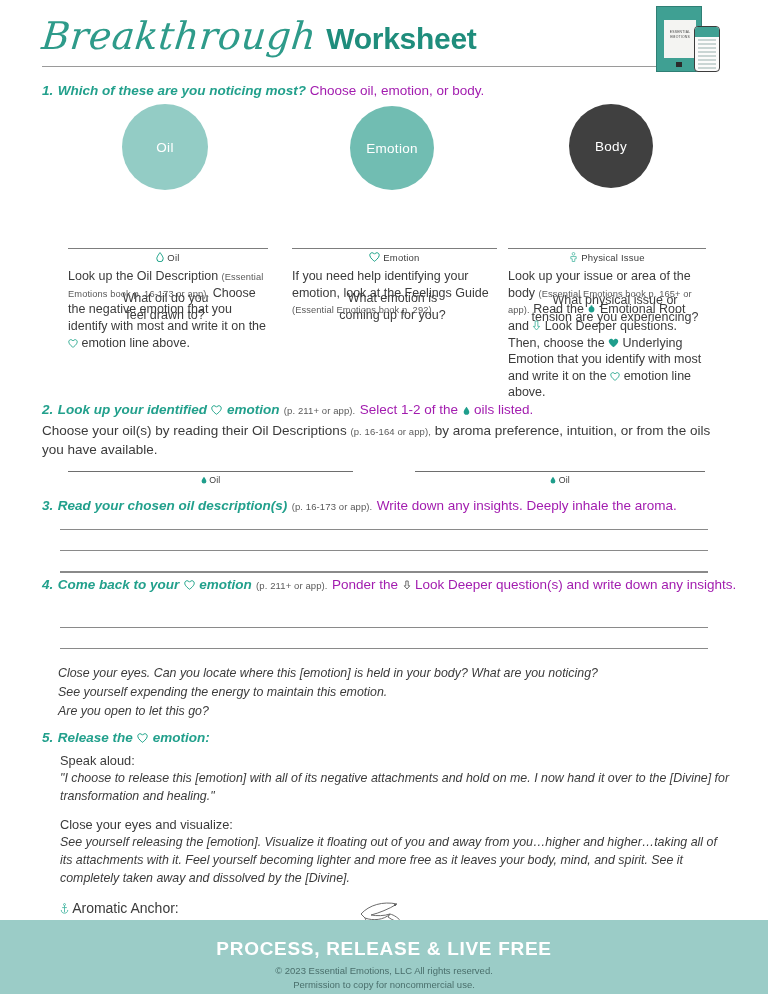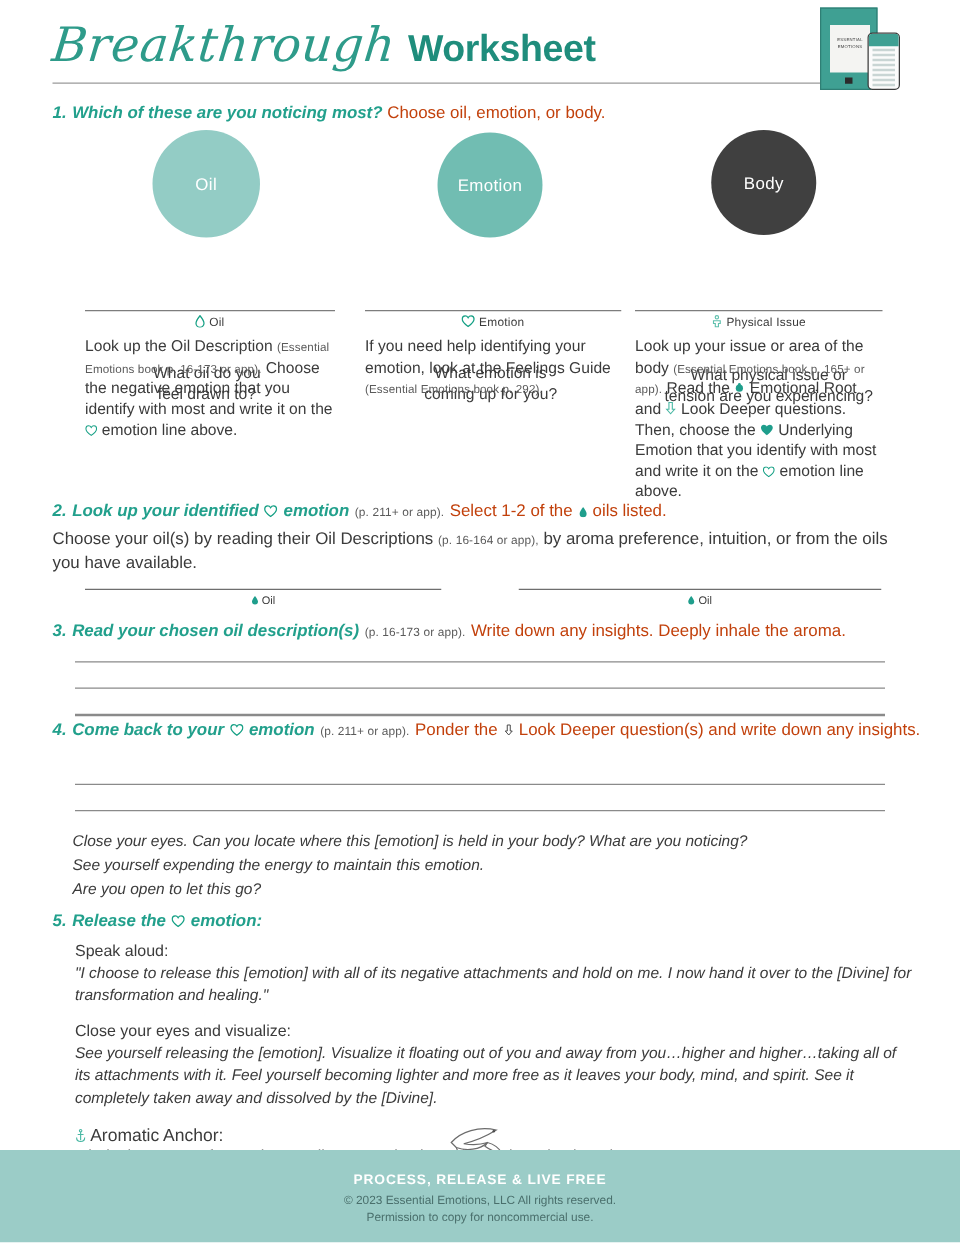--- a/index.html
+++ b/index.html
@@ -30,21 +30,21 @@
     background:#3fa093; border:1px solid #2f7f75; }
   .book-inner { position:absolute; left:7px; top:13px; width:32px; height:38px; background:#f4f4f2; }
   .book-inner-txt { font-size:3.4px; color:#444; text-align:center; padding-top:10px; line-height:1.5; letter-spacing:.2px;}
   .book-dot { position:absolute; left:19px; bottom:4px; width:6px; height:5px; background:#2b2b2b;}
   .phone-mock { position:absolute; right:48px; top:26px; width:26px; height:46px;
     background:#fbfbfb; border:1.5px solid #3c3c3c; border-radius:4px; overflow:hidden; }
   .phone-top { height:10px; background:#3fa093; }
   .phone-lines { padding:2px 3px; }
   .phone-lines i { display:block; height:1.5px; background:#c9d5d4; margin-bottom:2.5px; }
   .step { color:#22a08c; font-weight:700; font-style:italic; font-size:13.5px; }
-  .normal { color:#c2410c; font-weight:400; font-style:normal; font-size:13.5px; }
+  .normal { color:#a21caf; font-weight:400; font-style:normal; font-size:13.5px; }
   .ref { font-size:9.5px; color:#5a5a5a; font-style:normal; font-weight:400; letter-spacing:.1px;}
 
   
   .q1 { position:absolute; left:42px; top:81px; white-space:nowrap; }
   .circles { position:absolute; top:104px; left:0; width:768px; height:120px; }
   .circ { position:absolute; border-radius:50%; display:flex; align-items:center; justify-content:center;
           color:#ffffff; font-size:13.5px; letter-spacing:.3px; }
   .c-oil    { left:122px; top:0;  width:86px; height:86px; background:#93ccc5; }
   .c-emo    { left:350px; top:2px; width:84px; height:84px; background:#71bdb2; }
   .c-body   { left:569px; top:0;  width:84px; height:84px; background:#404040; }
@@ -86,21 +86,21 @@
   
   .q5 { position:absolute; left:42px; top:728px; width:690px; }
   .q5 .sub { margin-left:18px; }
   .lbl { font-size:12.8px; color:#3b3b3b; margin-top:7px; }
   .quote { font-style:italic; font-size:12.4px; line-height:1.45; color:#3b3b3b; margin-top:2px; }
   .anchor-lbl { font-size:14px; margin-top:12px; }
   .anchor-txt { font-size:12.8px; margin-top:1px; }
 
   
   .footer { position:absolute; left:0; bottom:0; width:768px; height:74px; background:#9bccc7; }
-  .footer-title { text-align:center; color:#ffffff; font-weight:700; font-size:11px;
+  .footer-title { text-align:center; color:#ffffff; font-weight:700; font-size:19px;
                   letter-spacing:.7px; padding-top:18px; }
   .footer-sub { text-align:center; color:#4a6f6c; font-size:9.5px; line-height:1.5; margin-top:4px; }
   .bird { position:absolute; left:50%; transform:translateX(-50%); bottom:58px; width:62px; height:40px; }
 </style>
 </head>
 <body>
 
 <div class="page">
 
   <div class="header">

